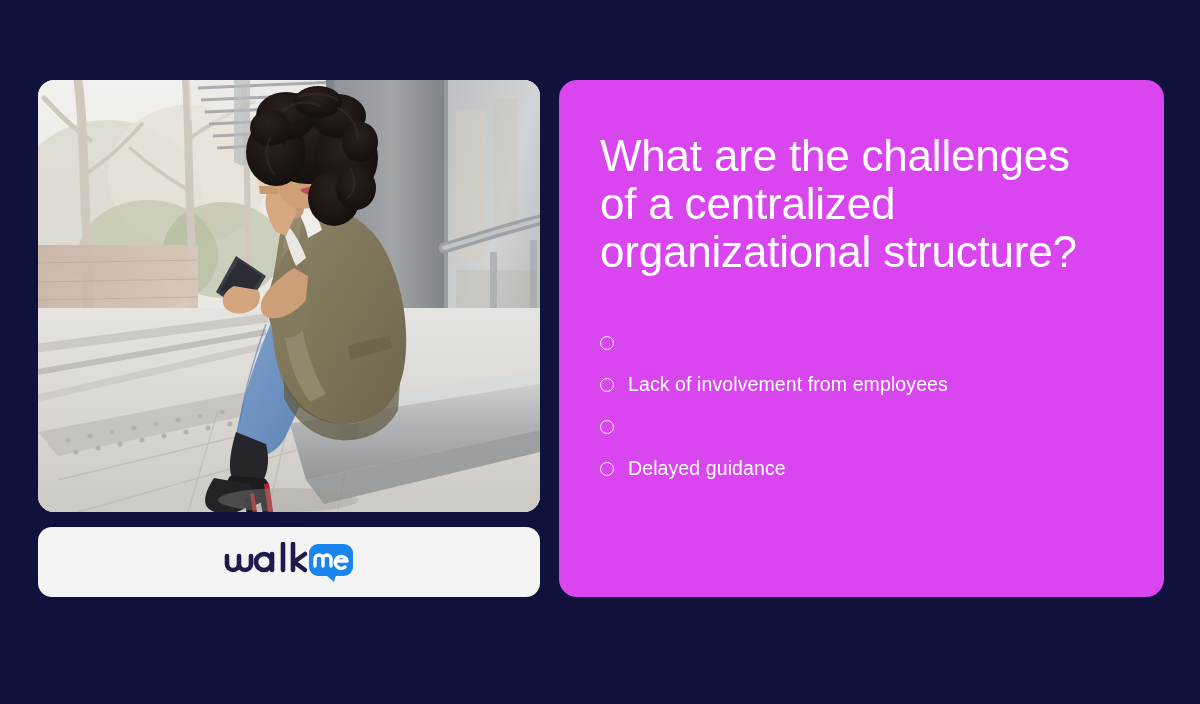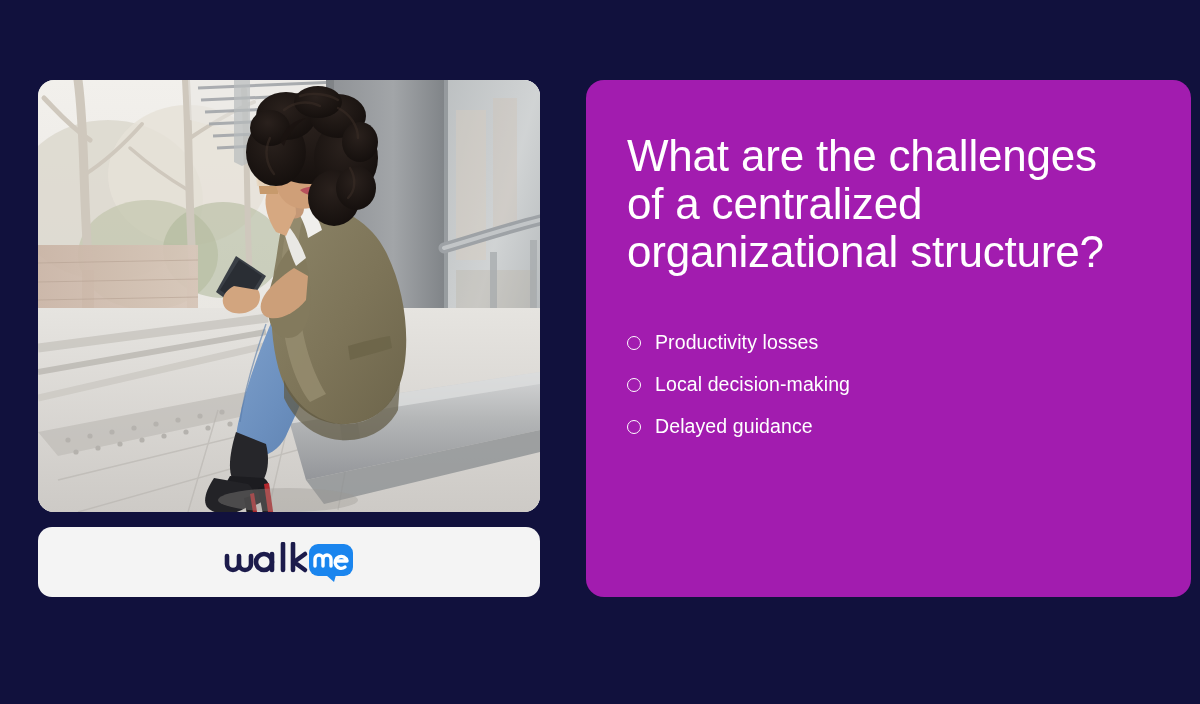--- a/index.html
+++ b/index.html
@@ -60,25 +60,25 @@
     display: flex;
     align-items: center;
     gap: 0px;
     height: 40px;
   }
   .logo-svg { display: block; }
 
   
   .purple-card {
     position: absolute;
-    left: 586px;
+    left: 559px;
     top: 80px;
     width: 605px;
     height: 517px;
-    background: #a21caf;
+    background: #d946ef;
     border-radius: 18px;
     box-sizing: border-box;
     padding: 52px 40px 40px 41px;
   }
 
   .card-heading {
     margin: 0;
     color: #ffffff;
     font-size: 44px;
     line-height: 1.09;
@@ -401,25 +401,27 @@
       </div>
     </div>
   </div>
 
   <div class="purple-card">
     <h1 class="card-heading">What are the challenges of a centralized organizational structure?</h1>
 
     <ul class="bullet-list">
       <li class="bullet-item">
         <span class="bullet-marker"></span>
-        <span class="bullet-label">Productivity losses</span>
       </li>
       <li class="bullet-item">
         <span class="bullet-marker"></span>
-        <span class="bullet-label">Local decision-making</span>
+        <span class="bullet-label">Lack of involvement from employees</span>
+      </li>
+      <li class="bullet-item">
+        <span class="bullet-marker"></span>
       </li>
       <li class="bullet-item">
         <span class="bullet-marker"></span>
         <span class="bullet-label">Delayed guidance</span>
       </li>
     </ul>
   </div>
 
 </div>
 

